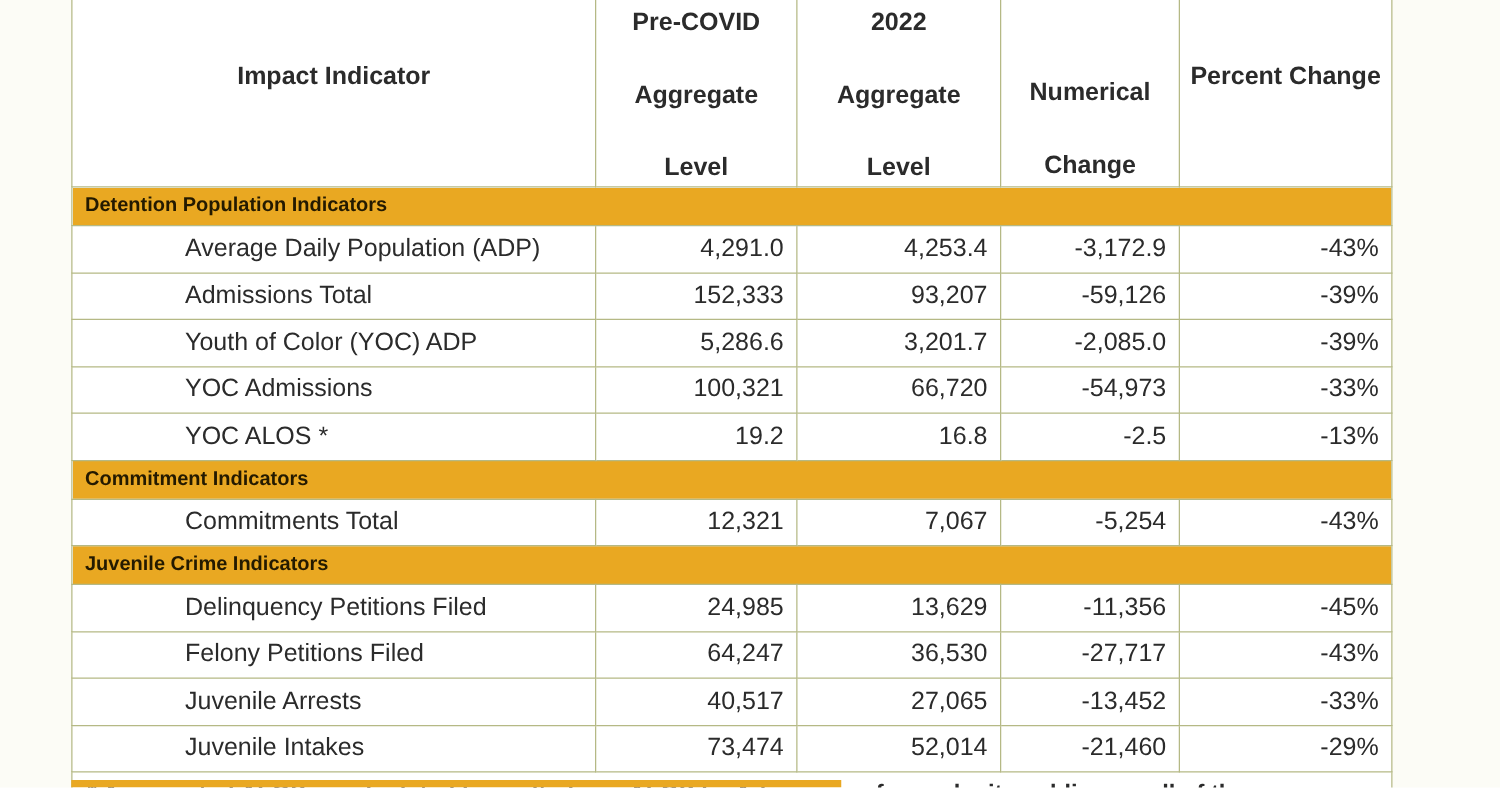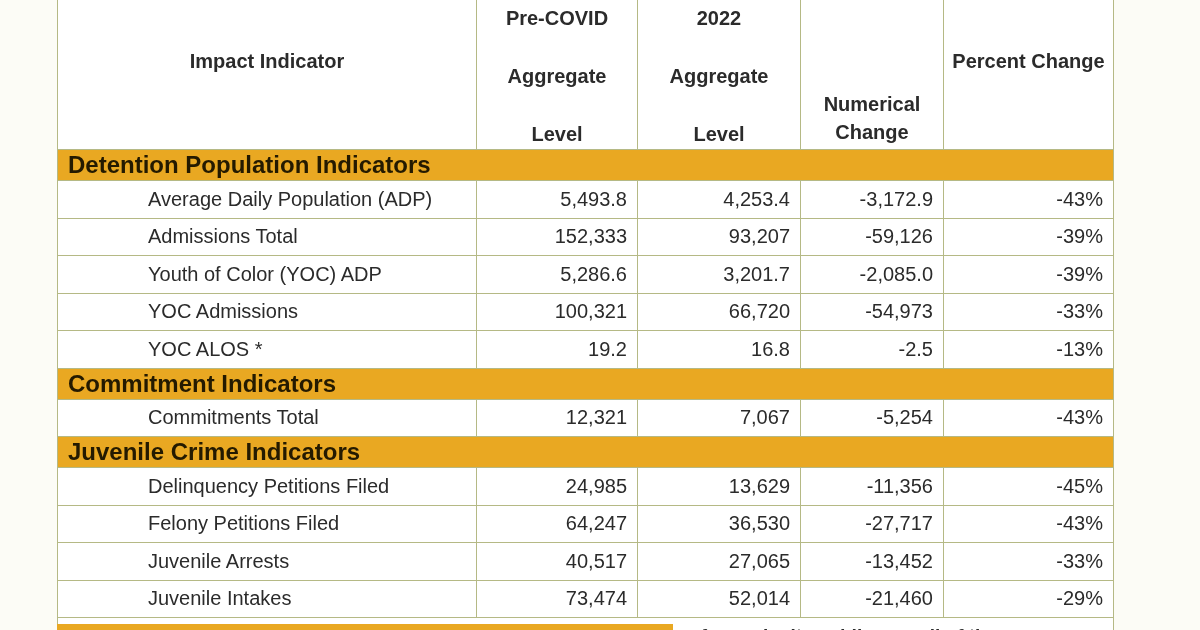--- a/index.html
+++ b/index.html
@@ -17,25 +17,25 @@
     border:1.6px solid #B5B985;
     overflow:hidden; white-space:nowrap;
   }
   thead th {
     height:90px; font-size:20px; font-weight:600; color:#2B2B2B;
     text-align:center; background:#FFFFFF;
   }
   .h-top { vertical-align:top; padding-top:1px; }
   .h-top .hl { display:block; line-height:28px;margin-top:30px; }
   .h-bottom { vertical-align:bottom; padding-bottom:3px; }
-  .h-bottom .hl { display:block; line-height:28px; }
+  .h-bottom .hl { display:block; line-height:28px;margin-top:30px; }
   .h-mid { vertical-align:middle; }
   tr.section td {
     height:30px; background:#E9A822; color:#241A00;
-    font-size:24px; font-weight:700; text-align:left; padding:0 0 0 10px;
+    font-size:16px; font-weight:700; text-align:left; padding:0 0 0 10px;
   }
   tr.data td {
     height:34.5px; font-size:20px; font-weight:400; color:#2B2B2B;
     vertical-align:middle; background:#FFFFFF;
   }
   td.ind { text-align:left; padding-left:90px; }
   td.num { text-align:right; padding-right:10px; }
   tr.footnote td {
     height:57px; font-size:19px; font-weight:600; color:#2B2B2B;
     text-align:left; vertical-align:middle; padding:2px 12px;
@@ -77,21 +77,21 @@
         </th>
         <th class="h-mid"><span>Percent Change</span></th>
       </tr>
     </thead>
     <tbody>
       <tr class="section">
         <td colspan="5">Detention Population Indicators</td>
       </tr>
       <tr class="data">
         <td class="ind">Average Daily Population (ADP)</td>
-        <td class="num">5,493.8</td>
+        <td class="num">4,291.0</td>
         <td class="num">4,253.4</td>
         <td class="num">-3,172.9</td>
         <td class="num">-43%</td>
       </tr>
       <tr class="data">
         <td class="ind">Admissions Total</td>
         <td class="num">152,333</td>
         <td class="num">93,207</td>
         <td class="num">-59,126</td>
         <td class="num">-39%</td>

